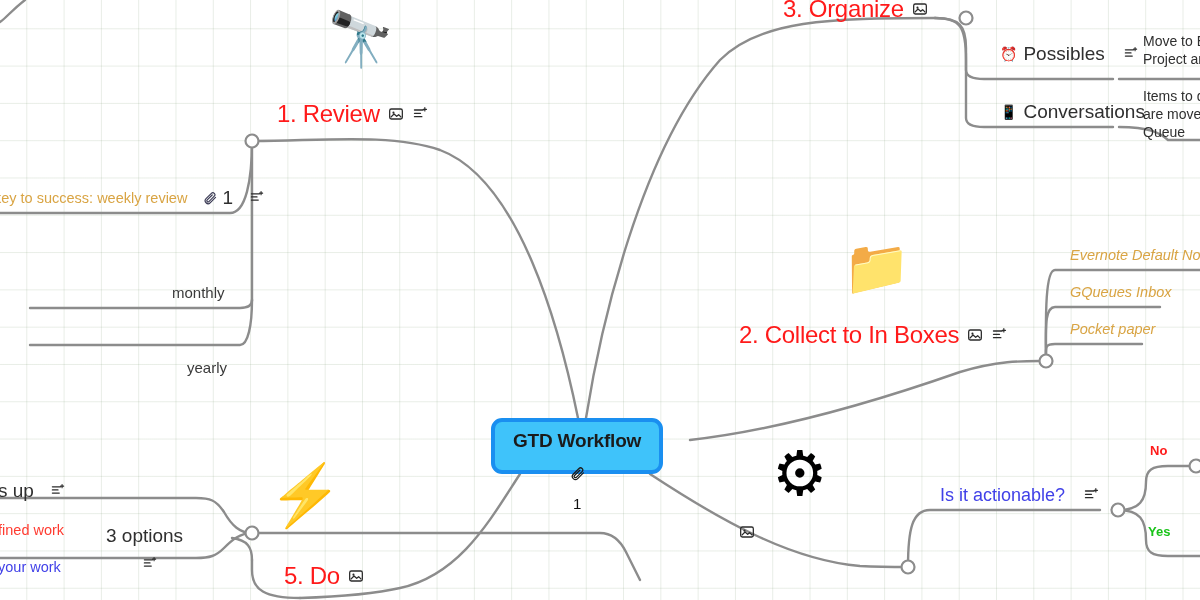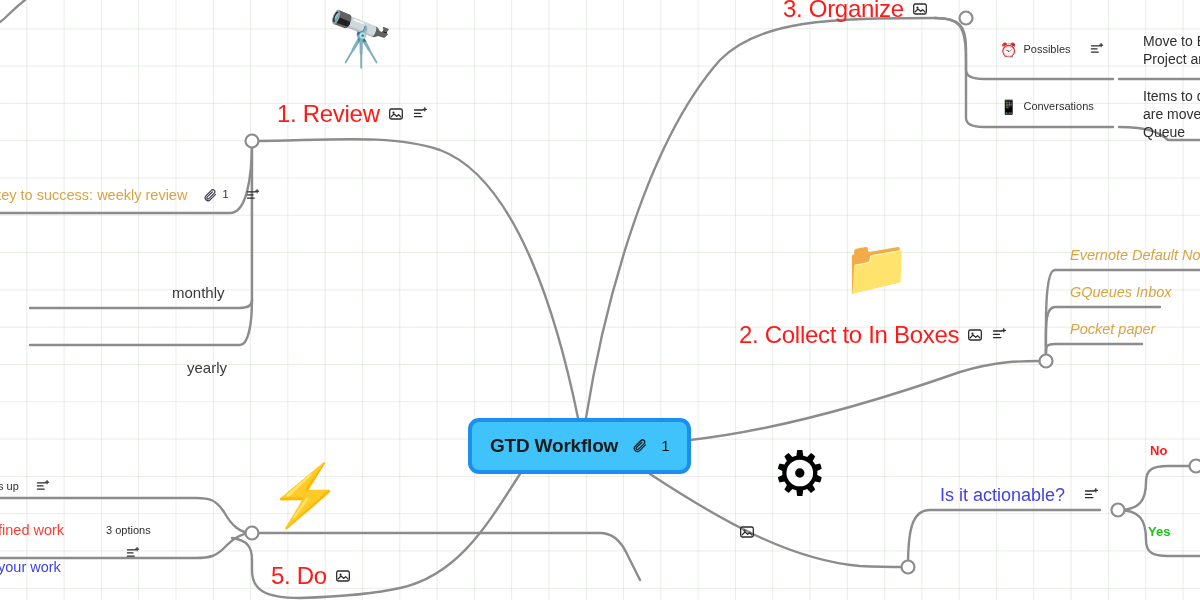--- a/index.html
+++ b/index.html
@@ -27,48 +27,49 @@
     white-space: nowrap;
     display: flex;
     align-items: center;
     gap: 8px;
     line-height: 1.25;
   }
 
   
   .root-node {
     position: absolute;
-    left: 468px; top: 418px;
+    left: 491px; top: 418px;
     display: flex; align-items: center; gap: 14px;
     background: #3FC3FA;
     border: 4px solid #1a8ff0;
     border-radius: 11px;
     padding: 8px 18px 9px 18px;
     box-sizing: border-box;
     height: 56px;
+    flex-direction: column;
   }
   .root-node .label {
     font-size: 19px; font-weight: bold; color: #1b1b1b;
     letter-spacing: -0.2px;
   }
   .root-node .attach-count { font-size: 15px; color: #111; }
 
   
   .main-title { font-size: 24px; color: #ff1a1a; letter-spacing: -0.3px; }
 
   
   .t-dark   { font-size: 15px; color: #3a3a3a; }
   .t-gold   { font-size: 14.5px; color: #d9a443; font-style: italic; }
   .t-gold-n { font-size: 14.5px; color: #d9a443; }
   .t-blue   { font-size: 18px; color: #4141e8; }
   .t-red-s  { font-size: 13px; color: #ff1a1a; font-weight: bold; }
   .t-green-s{ font-size: 13px; color: #19c319; font-weight: bold; }
   .t-red14  { font-size: 14.5px; color: #ff3b30; }
   .t-blue14 { font-size: 14.5px; color: #4141e8; }
-  .t-plain  { font-size: 11px; color: #2f2f2f; }
+  .t-plain  { font-size: 19px; color: #2f2f2f; }
   .multiline { white-space: normal; width: 120px; font-size: 14px; color: #2f2f2f; line-height: 1.28; }
 
   
   .icon { display:inline-flex; align-items:center; justify-content:center; }
   .icon svg { display:block; }
   .emoji { font-size: 54px; line-height: 1; }
   .emoji-sm { font-size: 14px; line-height: 1; }
 </style>
 </head>
 <body>
@@ -197,21 +198,21 @@
         <rect x="2.5" y="4.5" width="19" height="15" rx="2.5"></rect>
         <circle cx="8.2" cy="10" r="1.6" fill="#2b2b2b" stroke="none"></circle>
         <path d="M4 17l5-5 4 3.5 3-2.5 4 4" stroke-linejoin="round"></path>
       </svg>
     </span>
   </div>
 
   <div class="node" style="left:268px; top:466px;">
     <span class="emoji" style="font-size:60px;">⚡</span>
   </div>
-  <div class="node" style="left:247px; top:561px;padding-left:24px;">
+  <div class="node" style="left:260px; top:561px;padding-left:24px;">
     <span class="main-title">5. Do</span>
     <span class="icon">
       <svg width="16" height="16" viewBox="0 0 24 24" fill="none" stroke="#2b2b2b" stroke-width="1.9">
         <rect x="2.5" y="4.5" width="19" height="15" rx="2.5"></rect>
         <circle cx="8.2" cy="10" r="1.6" fill="#2b2b2b" stroke="none"></circle>
         <path d="M4 17l5-5 4 3.5 3-2.5 4 4" stroke-linejoin="round"></path>
       </svg>
     </span>
   </div>
 

